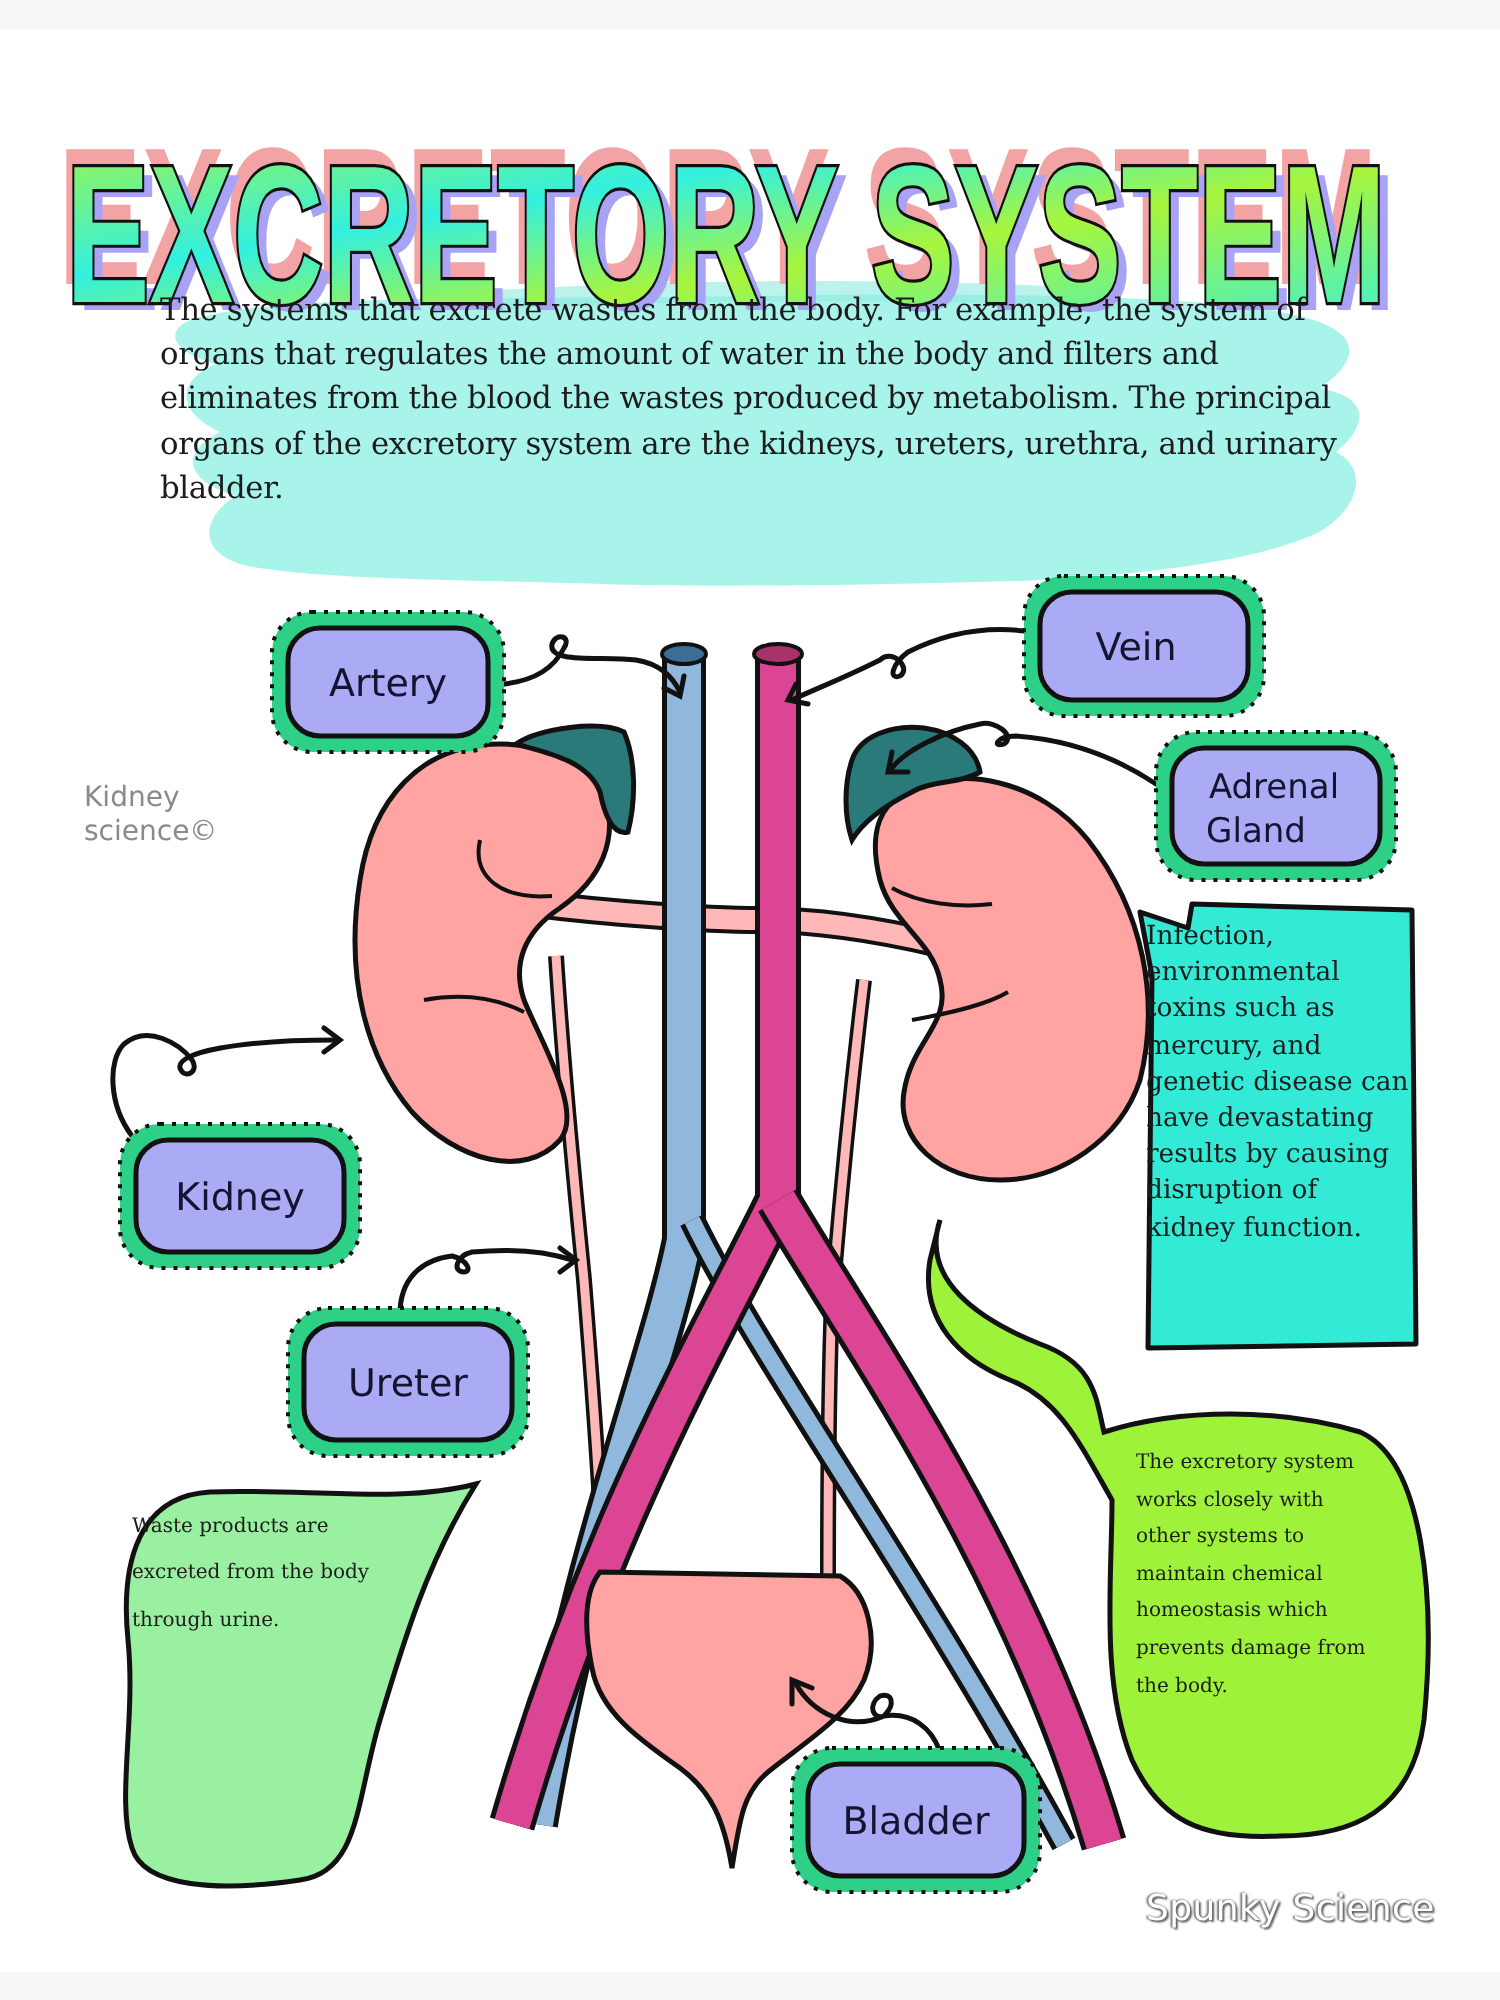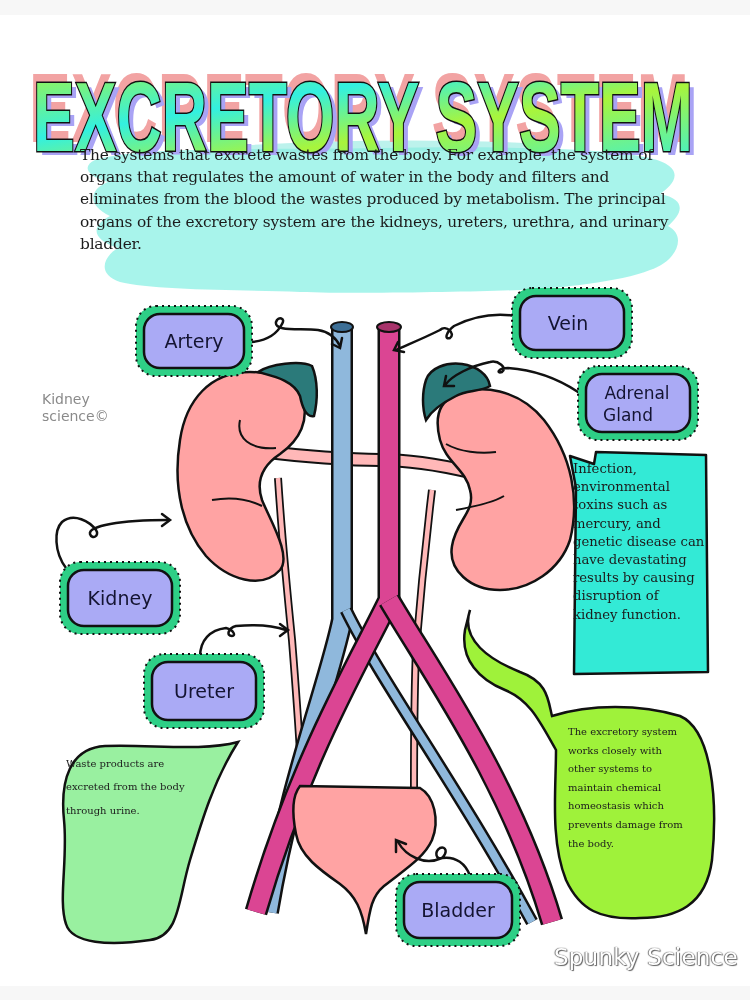--- a/index.html
+++ b/index.html
@@ -19,21 +19,21 @@
 
   .label-text { font-family: "DejaVu Sans", sans-serif; font-size: 19px; fill: #141432; }
   .label-text-sm { font-family: "DejaVu Sans", sans-serif; font-size: 17px; fill: #141432; }
 
   .bubble-text { position: absolute; font-family: "DejaVu Serif", serif; color: #1c1c1c; }
   .infection-text { left: 573px; top: 460px; width: 132px; font-size: 13.2px; line-height: 18.2px; }
   .homeo-text { left: 568px; top: 723px; width: 120px; font-size: 10px; line-height: 18.6px; }
   .waste-text { left: 66px; top: 752px; width: 120px; font-size: 10px; line-height: 23.3px; }
 
   .watermark { position: absolute; left: 42px; top: 391px; font-family: "DejaVu Sans", sans-serif; color: #8a8a8a; font-size: 14px; line-height: 17px; }
-  .footer-brand { position: absolute; left: 554px; top: 944px; font-family: "DejaVu Sans", sans-serif; font-size: 23px; color: #ffffff;
+  .footer-brand { position: absolute; left: 573px; top: 944px; font-family: "DejaVu Sans", sans-serif; font-size: 18px; color: #ffffff;
     text-shadow: 0 0 1px #555, 1px 1px 1px #666, -1px 0 1px #888; letter-spacing: 0.2px; }
 </style>
 </head>
 <body>
 
 <div class="canvas"></div>
 <div class="bottom-strip"></div>
 
 <svg class="intro-bg" width="750" height="320">
   <path d="M95,160 C140,146 260,150 380,148 C500,146 610,148 650,158 C690,168 672,186 660,194 C690,200 680,216 668,226 C688,236 676,262 650,270 C620,282 560,288 520,290 C470,292 360,294 300,292 C240,290 150,290 120,282 C96,274 104,256 118,248 C92,240 90,226 110,216 C88,206 88,190 108,182 C86,176 82,166 95,160 Z" fill="#a3f3ea" opacity="0.95"></path>

